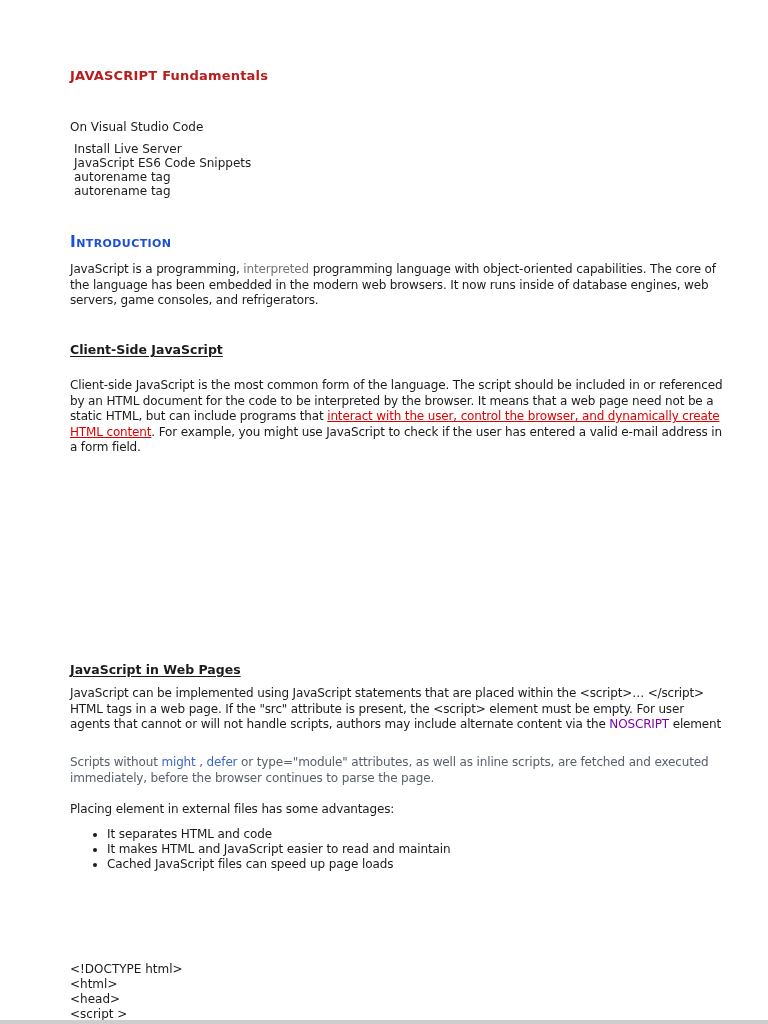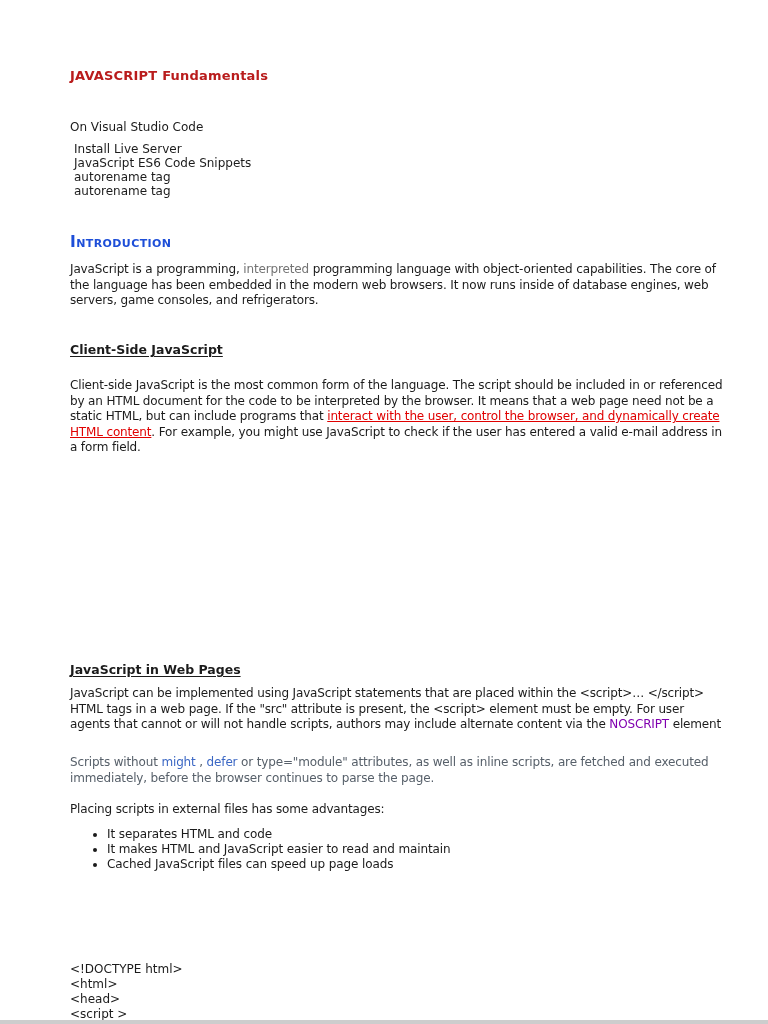--- a/index.html
+++ b/index.html
@@ -54,21 +54,21 @@
   <h3 class="block section-heading client-heading">Client-Side JavaScript</h3>
 
   <p class="block body-para client-para"><span>Client-side JavaScript is the most common form of the language. The script should be included in or referenced by an HTML document for the code to be interpreted by the browser. It means that a web page need not be a static HTML, but can include programs that </span><a class="red-link">interact with the user, control the browser, and dynamically create HTML content</a><span>. For example, you might use JavaScript to check if the user has entered a valid e-mail address in a form field.</span></p>
 
   <h3 class="block section-heading web-heading">JavaScript in Web Pages</h3>
 
   <p class="block body-para web-para"><span>JavaScript can be implemented using JavaScript statements that are placed within the &lt;script&gt;… &lt;/script&gt; HTML tags in a web page. If the "src" attribute is present, the &lt;script&gt; element must be empty. For user agents that cannot or will not handle scripts, authors may include alternate content via the </span><a class="purple-link">NOSCRIPT</a><span> element</span></p>
 
   <p class="block body-para note-para"><span>Scripts without </span><a class="blue-link">might</a><span> , </span><a class="blue-link">defer</a><span> or type="module" attributes, as well as inline scripts, are fetched and executed immediately, before the browser continues to parse the page.</span></p>
 
-  <p class="block body-para placing">Placing scripts in external files has some advantages:</p>
+  <p class="block body-para placing">Placing element in external files has some advantages:</p>
 
   <ul class="block advantages">
     <li>It separates HTML and code</li>
     <li>It makes HTML and JavaScript easier to read and maintain</li>
     <li>Cached JavaScript files can speed up page loads</li>
   </ul>
 
   <div class="block code">
     <div class="code-line">&lt;!DOCTYPE html&gt;</div>
     <div class="code-line">&lt;html&gt;</div>

